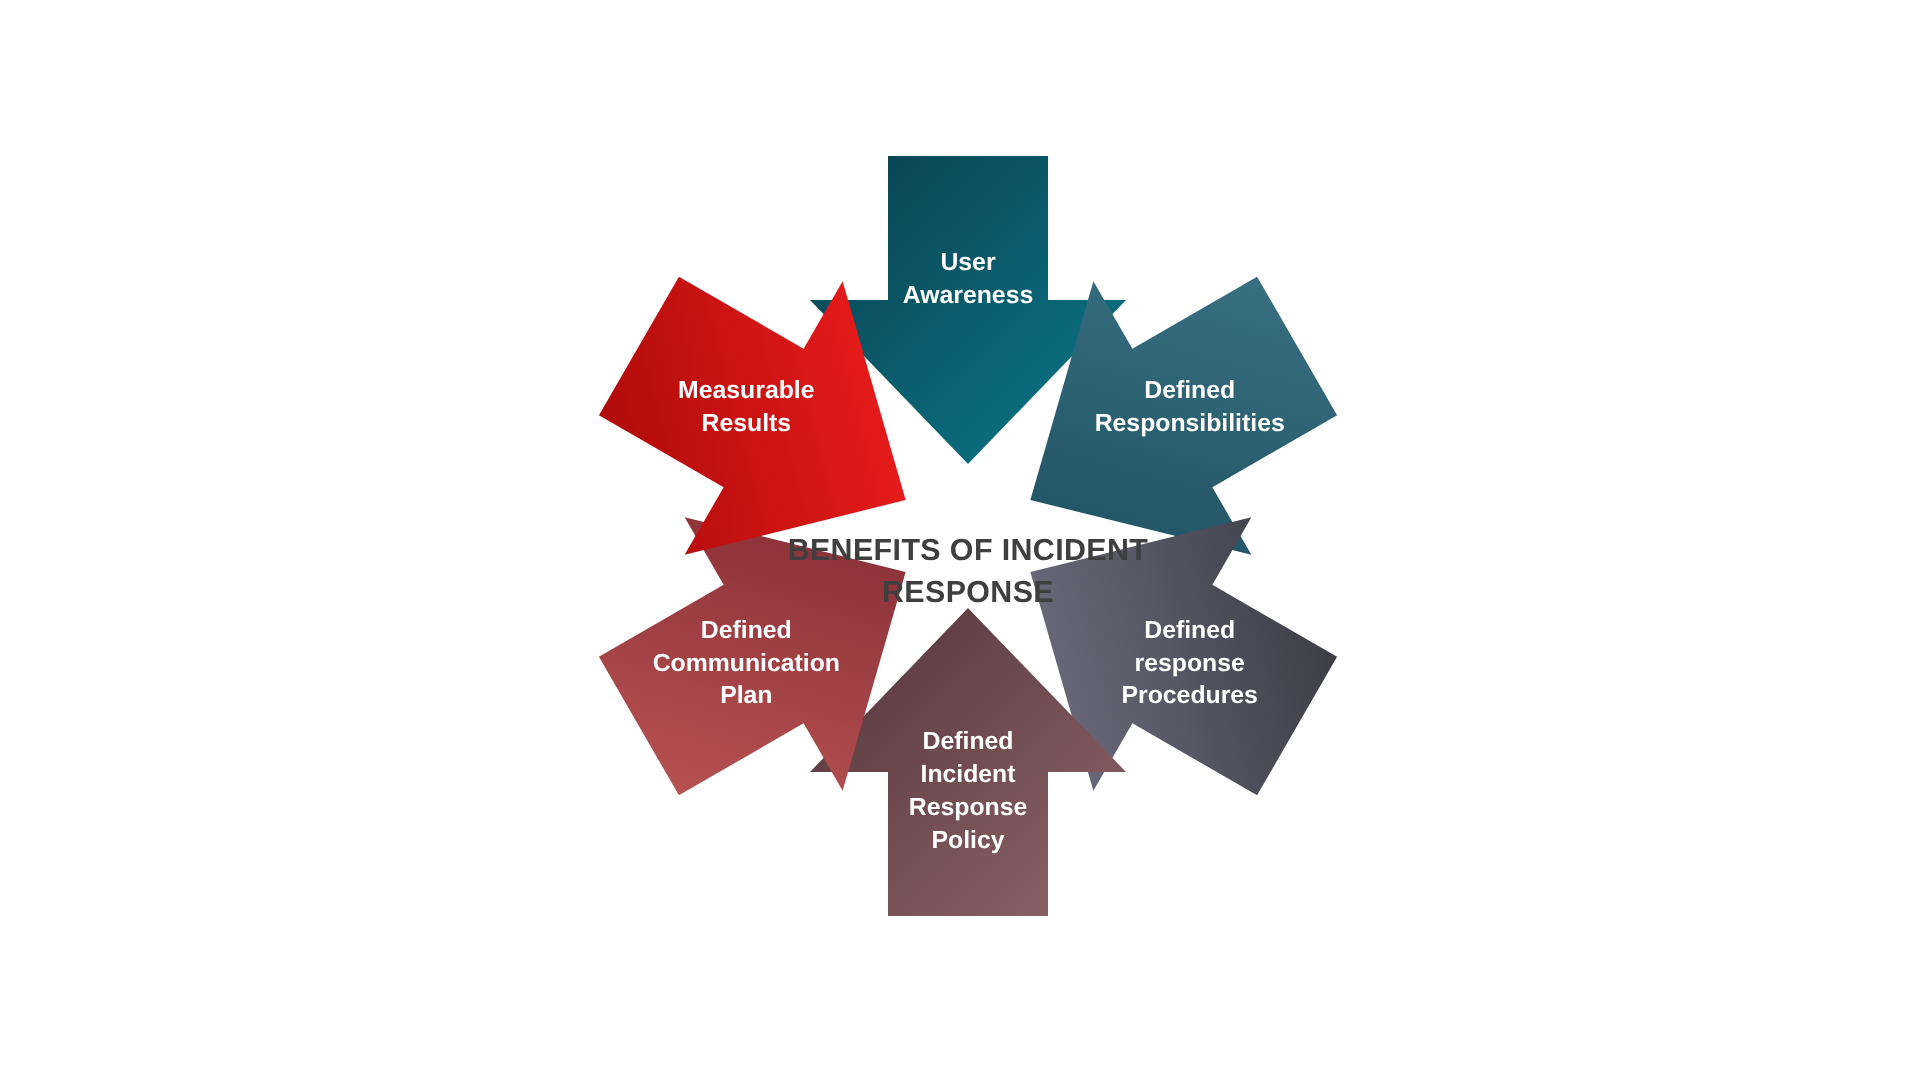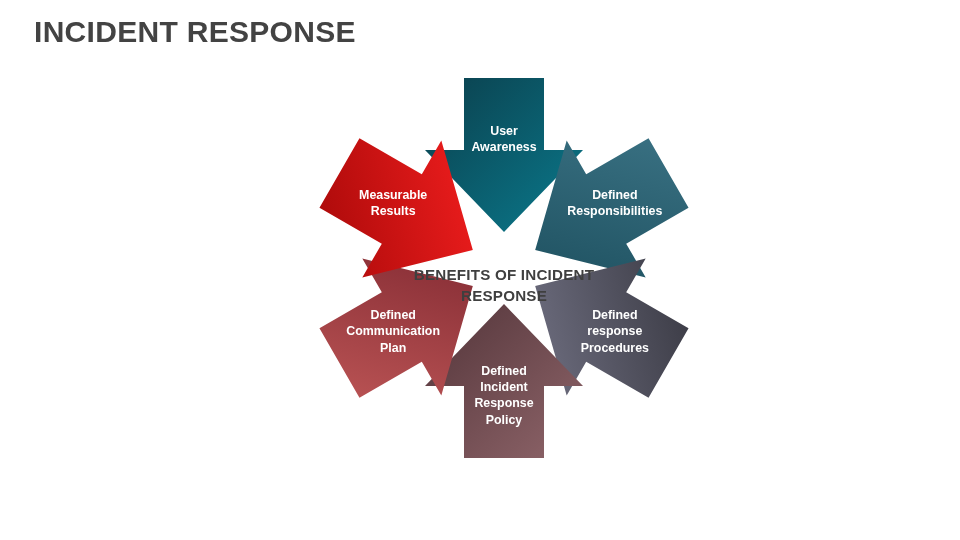--- a/index.html
+++ b/index.html
@@ -28,21 +28,21 @@
     top: 14px;
     font-size: 30px;
     font-weight: bold;
     color: #434343;
     letter-spacing: 0.3px;
     line-height: 1.2;
     white-space: nowrap;
   }
   #diagram-wrap {
     position: absolute;
-    left: 224px;
+    left: 204px;
     top: 40px;
     width: 560px;
     height: 470px;
     text-decoration: underline;
   }
   svg#radial-diagram {
     display: block;
     width: 560px;
     height: 470px;
   }
@@ -62,21 +62,20 @@
     text-anchor: middle;
     dominant-baseline: middle;
     letter-spacing: 0.2px;
   }
 </style>
 </head>
 <body style="background: rgb(255, 255, 255);">
 
 <div id="slide">
 
-  <div id="page-title" style="color: rgb(67, 67, 67);">INCIDENT RESPONSE</div>
 
   <div id="diagram-wrap">
     <svg id="radial-diagram" viewBox="0 0 560 470">
       <defs>
 
         <g id="defs-holder"></g>
       <linearGradient id="grad-user-awareness" x1="0%" y1="0%" x2="100%" y2="100%">
             <stop offset="0%" stop-color="#0b3f4c"></stop>
             <stop offset="100%" stop-color="#0a7a8d"></stop>
           </linearGradient>

